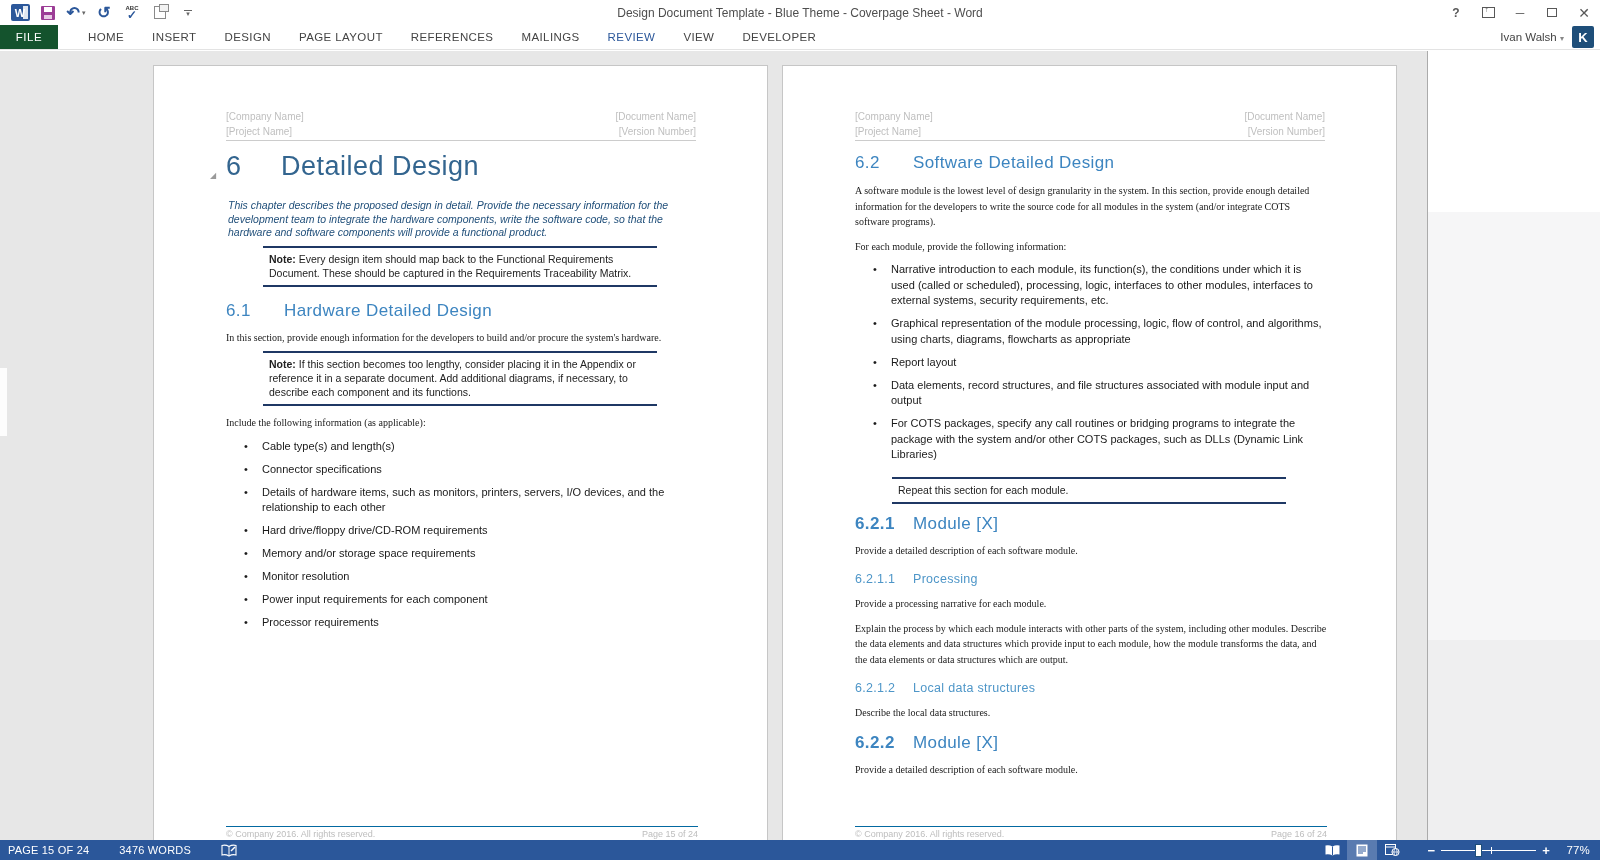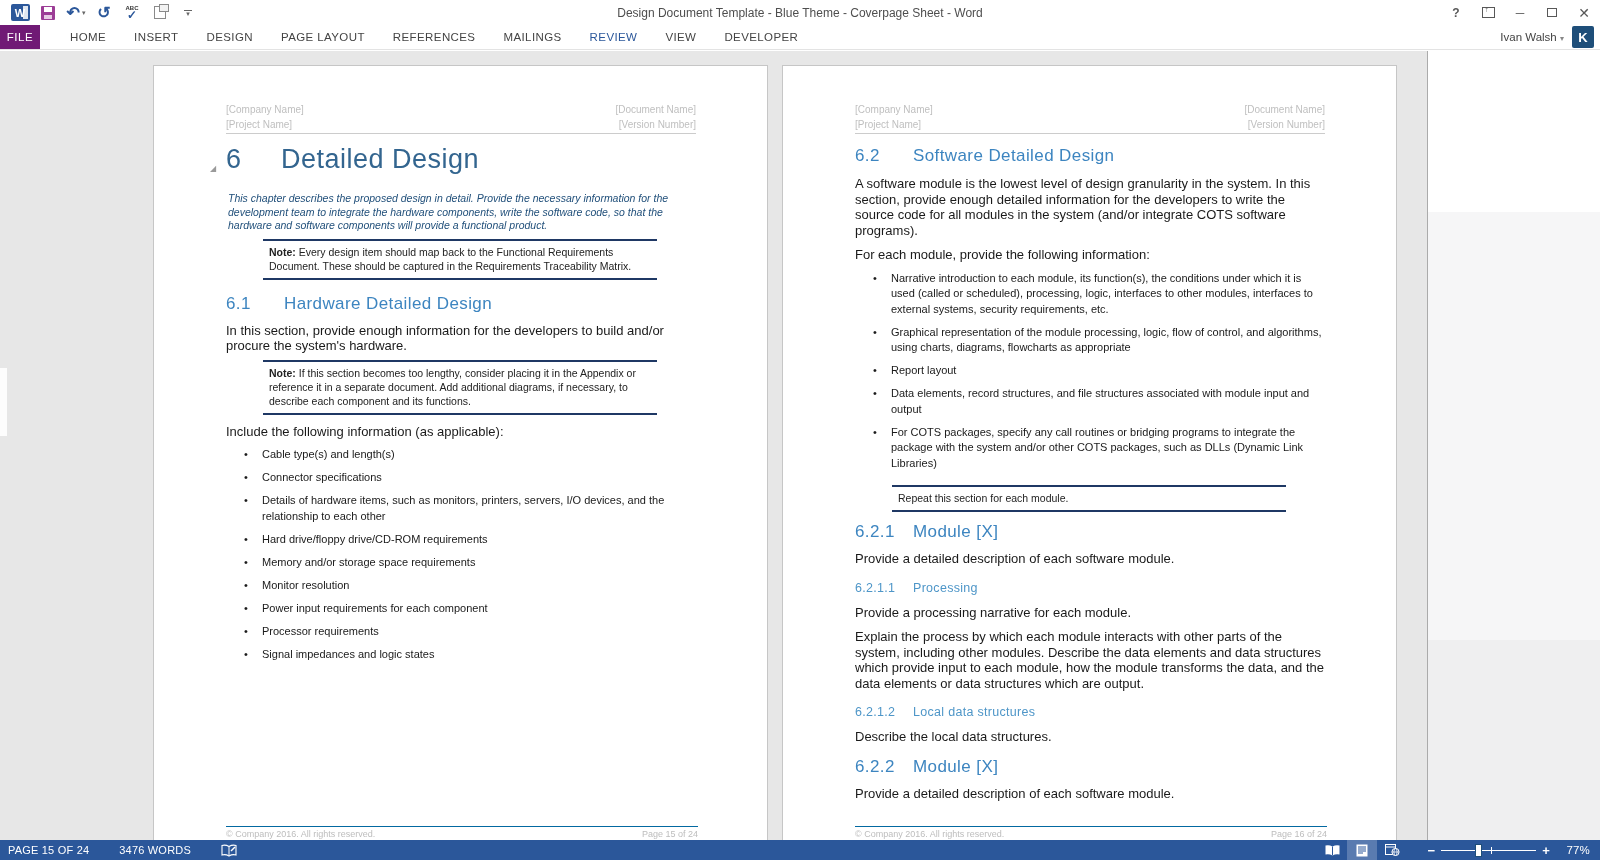--- a/index.html
+++ b/index.html
@@ -32,21 +32,21 @@
   .win-controls .wbtn { width:32px; height:25px; display:flex; align-items:center; justify-content:center;
                        color:#585858; font-size:12px; }
   .ribbon-disp { width:13px; height:11px; border:1px solid #585858; position:relative; }
   .ribbon-disp::after { content:"↑"; position:absolute; left:2px; top:-3px; font-size:8px; color:#585858; }
   .restore-g { width:10px; height:9px; border:1px solid #585858; position:relative; background:#fff; }
   .restore-g::before { content:""; position:absolute; left:2px; top:-3px; width:9px; height:8px; border:1px solid #585858; z-index:-1; }
 
   
   .tabrow { position:absolute; left:0; top:25px; width:1600px; height:25px; background:#fff;
             border-bottom:1px solid #E3E3E3; display:flex; align-items:stretch; font-size:11.5px; color:#444; }
-  .tab-file { width:40px; background:#701a75; color:#fff; display:flex; align-items:center; justify-content:center;
+  .tab-file { width:58px; background:#14532d; color:#fff; display:flex; align-items:center; justify-content:center;
               letter-spacing:.5px; }
   .tab { display:flex; align-items:center; padding:0 14px; letter-spacing:.4px; }
   .tab.active { color:#2B579A; }
   .tabrow .spacer { flex:1; }
   .account { display:flex; align-items:center; gap:8px; padding-right:6px; }
   .account-name { font-size:11.5px; color:#444; }
   .account-name .car { color:#888; font-size:8px; }
   .avatar { width:22px; height:22px; background:#1E4E79; border-radius:2px; color:#fff; font-size:13px; font-weight:bold;
             display:flex; align-items:center; justify-content:center; }
 
@@ -57,44 +57,44 @@
   .right-strip .b1 { height:161px; background:#FFFFFF; }
   .right-strip .b2 { height:428px; background:#F6F6F7; }
   .right-strip .b3 { height:200px; background:#EFEFF0; }
 
   .page { position:absolute; top:14px; width:615px; height:900px; background:#fff; border:1px solid #C6C6C6; }
   .page-left  { left:153px; }
   .page-right { left:782px; }
   .page-inner { padding:36px 71px 0 72px; }
 
   .doc-header { display:flex; justify-content:space-between; font-size:10px; line-height:15px; color:#BFBFBF;
-                border-bottom:1px solid #CCCCCC; padding-bottom:1px; }
+                border-bottom:1px solid #CCCCCC; padding-bottom:1px;margin-top:7px; }
   .doc-header .right { text-align:right; }
 
   .h1 { display:flex; align-items:baseline; margin-top:10px; position:relative;
         color:#33658F; font-size:27px; line-height:30px; letter-spacing:.5px; font-weight:400; }
   .h1 .collapse { position:absolute; left:-16px; top:10px; color:#9A9A9A; font-size:8px; }
   .h1 .h-num { width:55px; flex:none; }
   .h2 { display:flex; align-items:baseline; margin-top:14px; color:#3D85C0; font-size:17px; line-height:20px;
         letter-spacing:.4px; font-weight:400; }
   .h2 .h-num { width:58px; flex:none; }
   .h3 { display:flex; align-items:baseline; margin-top:10px; color:#3D85C0; font-size:17px; line-height:20px;
         letter-spacing:.4px; font-weight:400; }
-  .h3 .h-num { width:58px; flex:none; }
+  .h3 .h-num { width:58px; flex:none;font-weight:bold; }
   .h4 { display:flex; align-items:baseline; margin-top:13px; color:#4E96C8; font-size:12.5px; line-height:16px;
         letter-spacing:.3px; font-weight:400; }
   .h4 .h-num { width:58px; flex:none; }
 
   .intro { margin:18px 0 0 2px; width:452px; color:#1F4E79; font-style:italic; font-size:10.5px; line-height:13.5px; }
 
   .notebox { margin:6px 0 0 37px; width:394px; border-top:2px solid #1F3864; border-bottom:2px solid #1F3864;
              padding:4px 8px 5px 6px; font-size:10.5px; line-height:14px; color:#222; }
   .notebox b { font-weight:bold; }
 
-  .para { margin-top:9px; width:472px; font-size:13px; line-height:15.5px; color:#1A1A1A; }
+  .para { margin-top:9px; width:472px; font-size:10px; line-height:15.5px; color:#1A1A1A;font-family:Liberation Serif, serif; }
 
   .bullets { margin-top:8px; list-style:none; }
   .bullets li { position:relative; width:436px; margin:0 0 7.5px 36px; font-size:11px; line-height:15.5px; color:#1A1A1A; }
   .bullets li::before { content:"•"; position:absolute; left:-18px; top:0; }
 
   .doc-footer { position:absolute; left:72px; top:760px; width:472px; border-top:1px solid #0369a1; padding-top:2px;
                 display:flex; justify-content:space-between; font-size:9px; color:#BDBDBD; }
 
   
   .statusbar { position:absolute; left:0; top:840px; width:1600px; height:20px; background:#2B579A; color:#fff;
@@ -223,21 +223,20 @@
 
       <ul class="bullets">
         <li>Cable type(s) and length(s)</li>
         <li>Connector specifications</li>
         <li>Details of hardware items, such as monitors, printers, servers, I/O devices, and the relationship to each other</li>
         <li>Hard drive/floppy drive/CD-ROM requirements</li>
         <li>Memory and/or storage space requirements</li>
         <li>Monitor resolution</li>
         <li>Power input requirements for each component</li>
         <li>Processor requirements</li>
-        <li>Signal impedances and logic states</li>
       </ul>
     </div>
     <div class="doc-footer">
       <span>© Company 2016. All rights reserved.</span>
       <span>Page 15 of 24</span>
     </div>
   </div>
 
   <div class="page page-right">
     <div class="page-inner">

